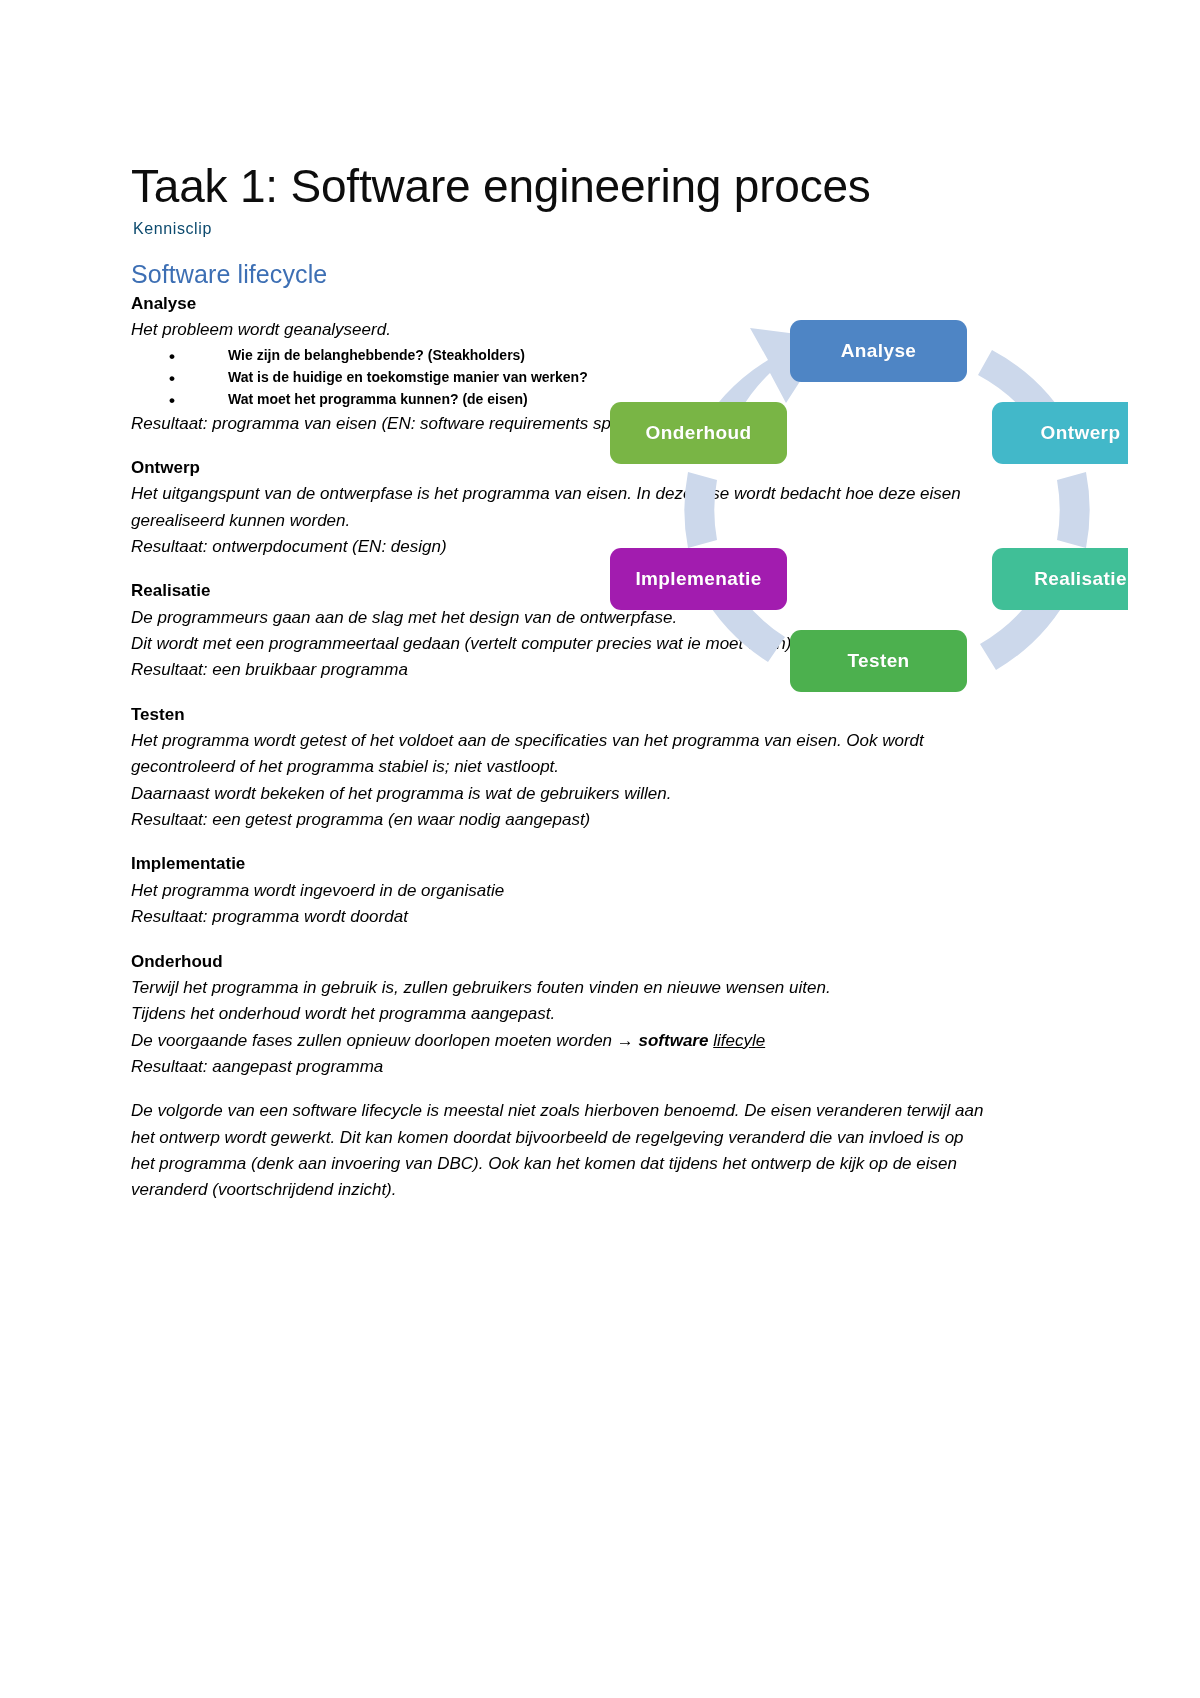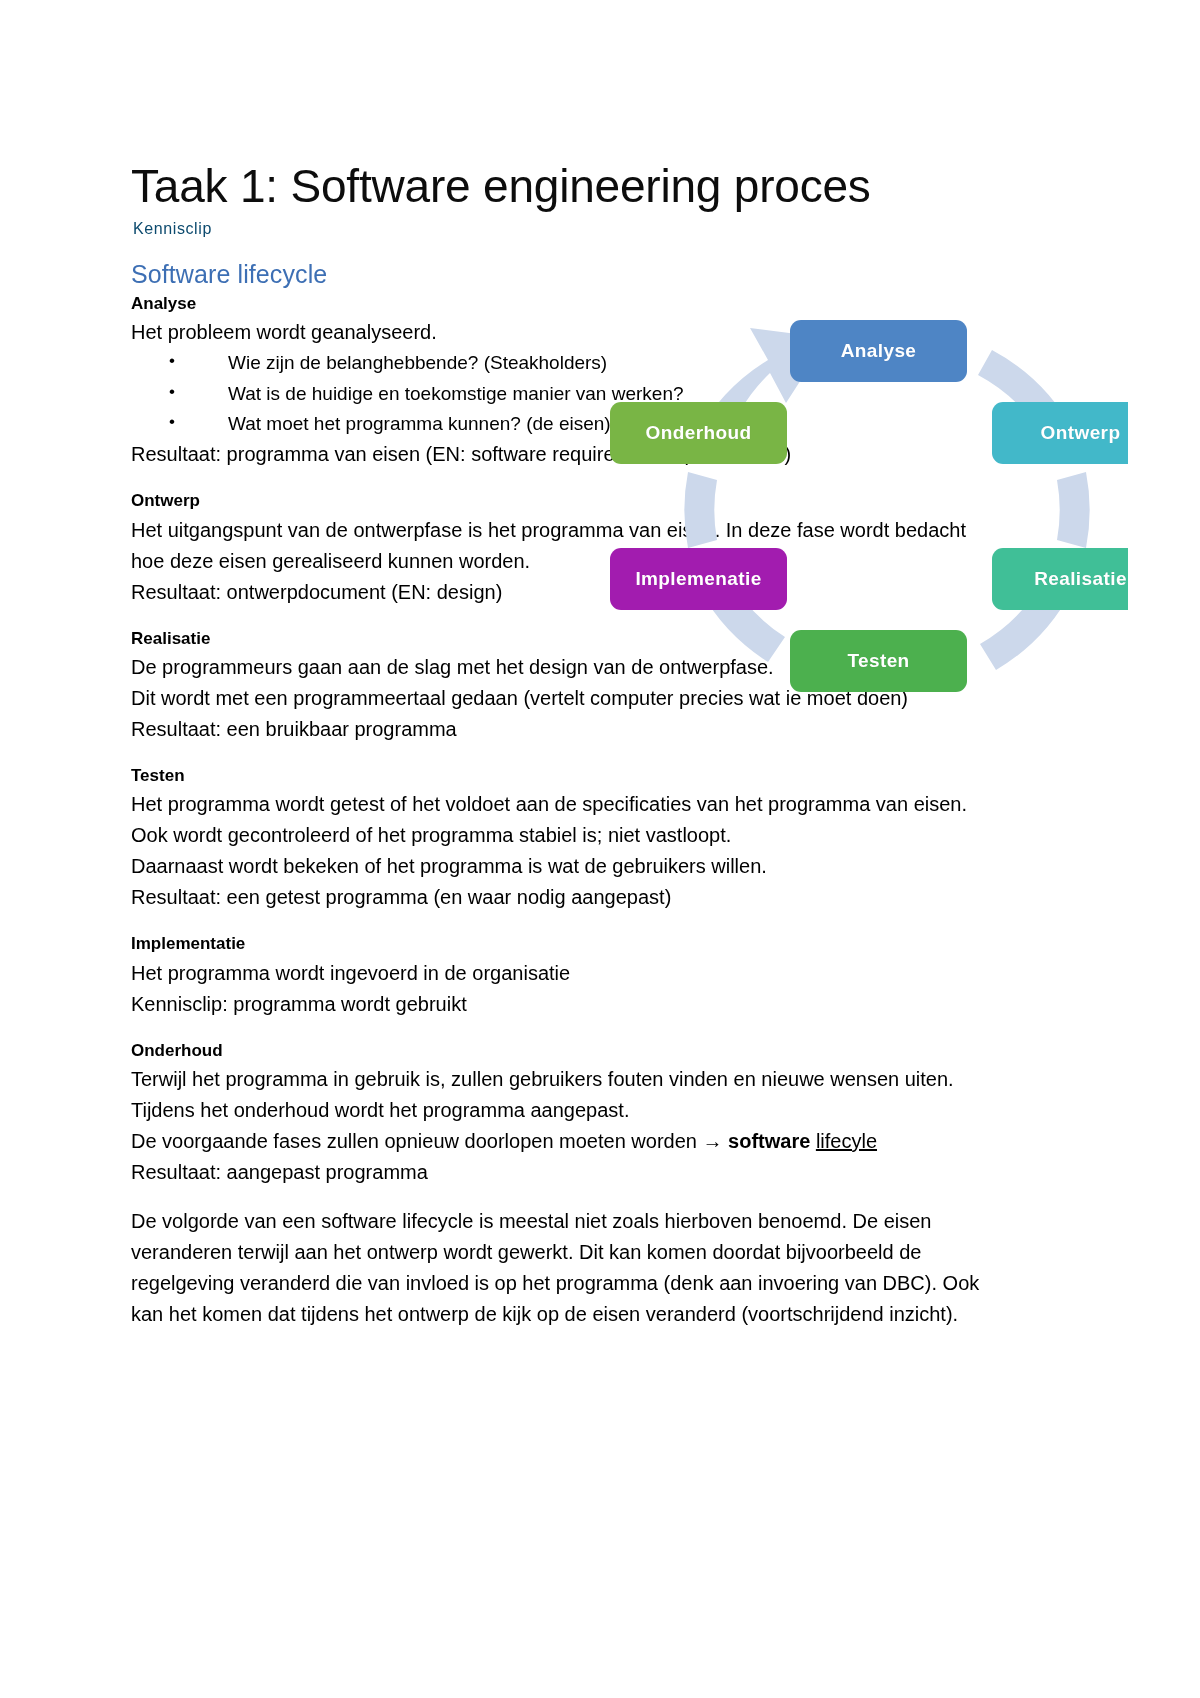--- a/index.html
+++ b/index.html
@@ -53,39 +53,41 @@
   }
 
   .h-sub {
     font-size: 17px;
     font-weight: bold;
     margin: 0;
     line-height: 1.55;
   }
 
   p.body, .body {
-    font-size: 20px;
+    font-size: 17px;
     line-height: 1.55;
     margin: 0;
+    font-style: italic;
   }
 
   .spacer {
     height: 18px;
   }
 
   ul.bullets {
     list-style: none;
     margin: 0;
     padding: 0;
   }
   ul.bullets li {
-    font-size: 19px;
+    font-size: 14px;
     line-height: 1.6;
     position: relative;
     padding-left: 97px;
+    font-weight: bold;
   }
   ul.bullets li::before {
     content: "\2022";
     position: absolute;
     left: 38px;
     top: -1px;
     font-size: 17px;
   }
 
   u.plain { text-decoration: underline; }
@@ -170,21 +172,21 @@
       <p class="body">Het programma wordt getest of het voldoet aan de specificaties van het programma van eisen. Ook wordt gecontroleerd of het programma stabiel is; niet vastloopt.</p>
       <p class="body">Daarnaast wordt bekeken of het programma is wat de gebruikers willen.</p>
       <p class="body">Resultaat: een getest programma (en waar nodig aangepast)</p>
     </div>
 
     <div class="spacer"></div>
 
     <div>
       <div class="h-sub">Implementatie</div>
       <p class="body">Het programma wordt ingevoerd in de organisatie</p>
-      <p class="body">Kennisclip: programma wordt gebruikt</p>
+      <p class="body">Resultaat: programma wordt doordat</p>
     </div>
 
     <div class="spacer"></div>
 
     <div>
       <div class="h-sub">Onderhoud</div>
       <p class="body">Terwijl het programma in gebruik is, zullen gebruikers fouten vinden en nieuwe wensen uiten.</p>
       <p class="body">Tijdens het onderhoud wordt het programma aangepast.</p>
       <p class="body"><span>De voorgaande fases zullen opnieuw doorlopen moeten worden</span> <span>→</span> <b>software</b> <u class="plain">lifecyle</u></p>
       <p class="body">Resultaat: aangepast programma</p>

